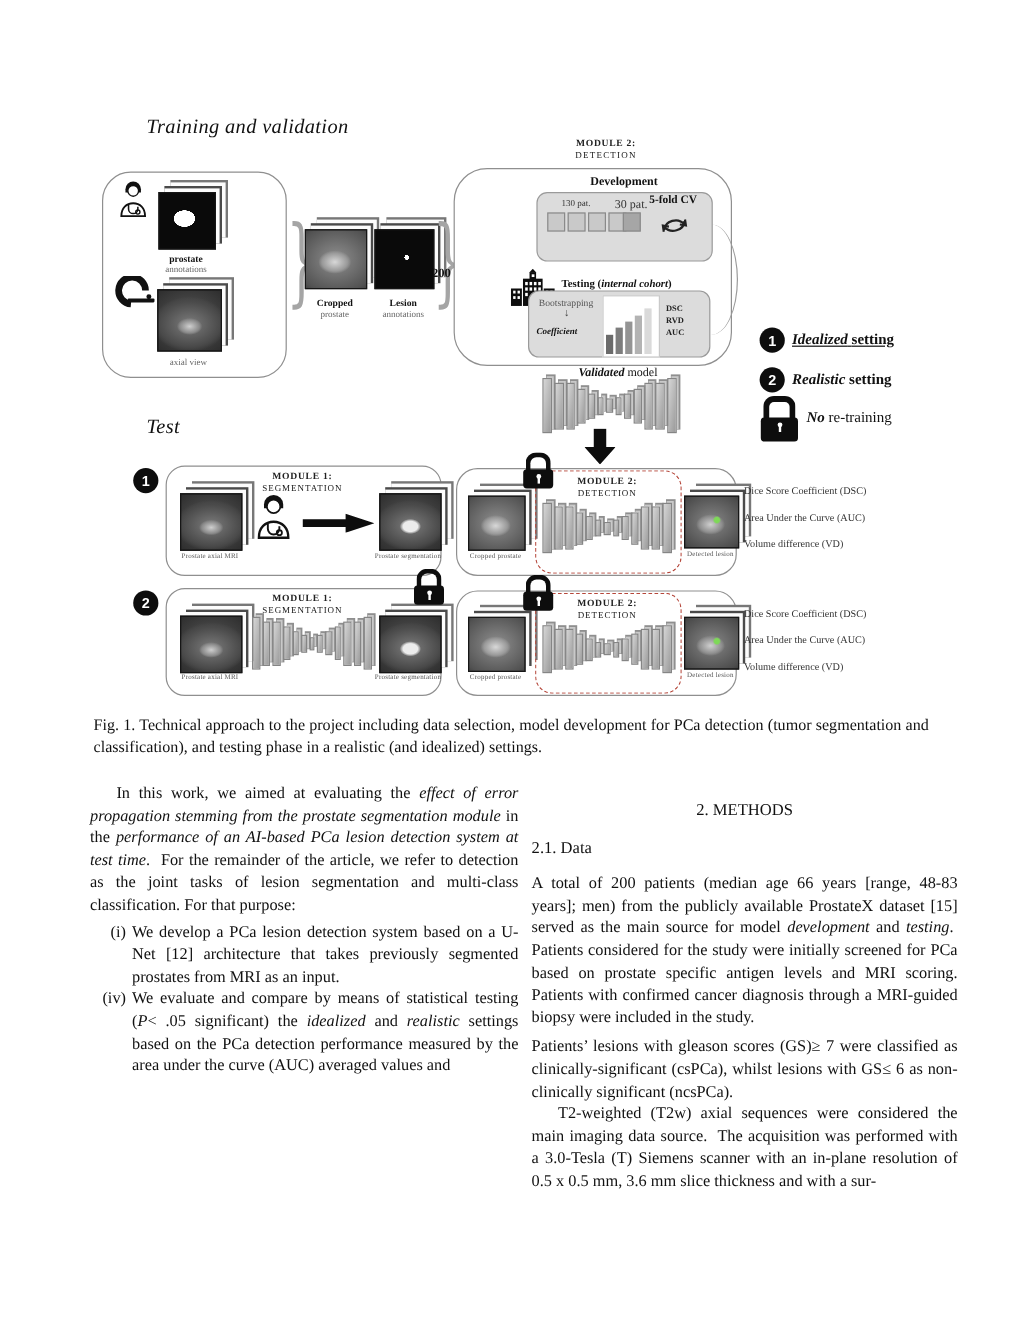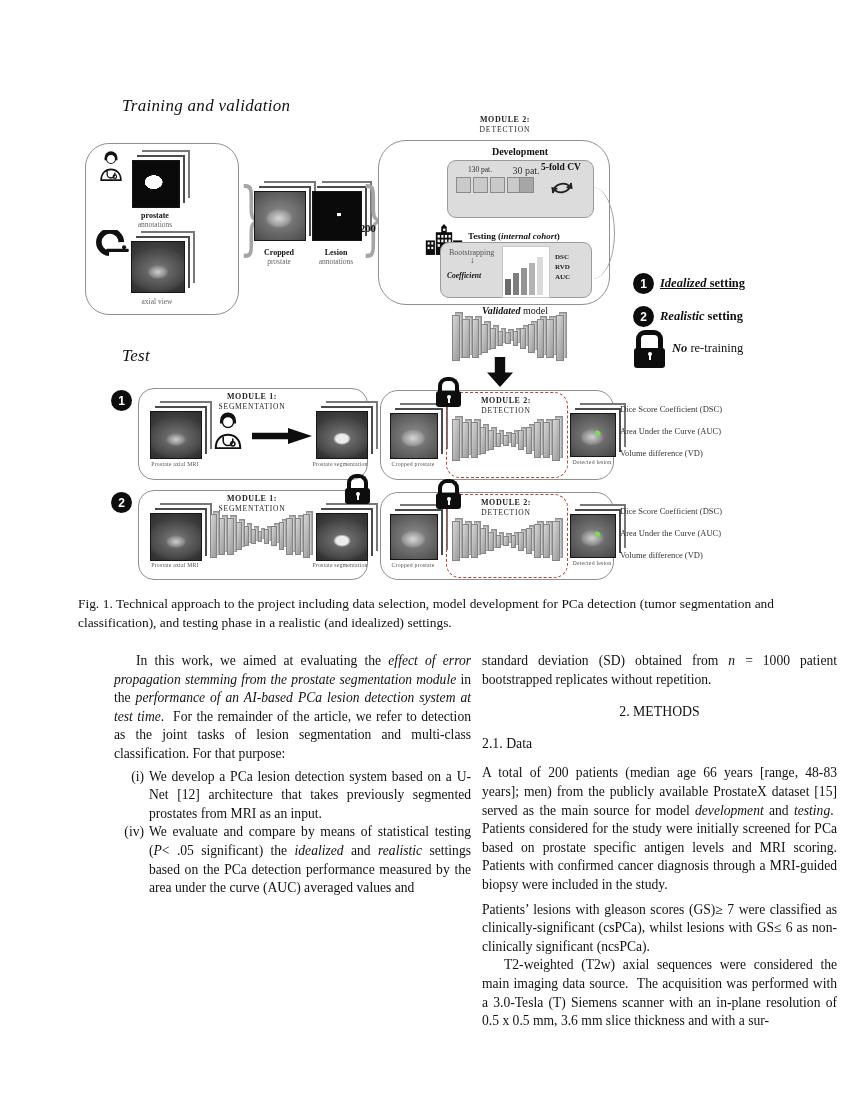--- a/index.html
+++ b/index.html
@@ -57,21 +57,21 @@
             box-shadow:2.5px -2.5px 0 -1px #c9c9c9,3px -3px 0 0 #8f8f8f;}
   .arrow-r{position:absolute;background:#0d0d0d;
            clip-path:polygon(0 32%,60% 32%,60% 6%,100% 50%,60% 94%,60% 68%,0 68%);}
   .arrow-d{position:absolute;background:#0d0d0d;
            clip-path:polygon(30% 0,70% 0,70% 52%,100% 52%,50% 100%,0 52%,30% 52%);}
   .bars{position:absolute;background:#fff;border:1px solid #c9c9c9;display:flex;align-items:flex-end;gap:2px;padding:2px;}
   .bars div{width:6px;}
   .metricsL{position:absolute;font-size:8.5px;color:#333;line-height:22px;white-space:nowrap;}
   .legend-txt{position:absolute;font-size:12.5px;white-space:nowrap;}
   .dsq{width:13px;height:14px;background:#c9c9c9;border:1px solid #8a8a8a;}
-  .col{position:absolute;text-align:justify;font-size:13.6px;line-height:18.6px;margin-left:39px;}
+  .col{position:absolute;text-align:justify;font-size:13.6px;line-height:18.6px;}
   .indent{text-indent:22px;}
   .li{display:flex;}
   .li .num{flex:0 0 30px;text-align:right;padding-right:5px;}
   .li .bodytxt{flex:1;text-align:justify;}
   .sechead{text-align:center;margin:14px 0 0 0;font-size:13.8px;}
   .subhead{margin:13px 0 0 0;font-size:13.8px;}
   .caption{position:absolute;font-size:13.4px;line-height:18.5px;text-align:justify;}
   .arc{position:absolute;border:1.2px solid #9a9a9a;border-left:none;border-top:none;border-bottom:none;
        border-radius:0 24px 24px 0 / 0 50px 50px 0;}
 </style>
@@ -340,19 +340,18 @@
       <span class="bodytxt">We develop a PCa lesion detection system based on a U-Net [12] architecture that takes previously segmented prostates from MRI as an input.</span>
     </div>
     <div class="li">
       <span class="num">(iv)</span>
       <span class="bodytxt">We evaluate and compare by means of statistical testing (<i>P</i>&lt; .05 significant) the <i>idealized</i> and <i>realistic</i> settings based on the PCa detection performance measured by the area under the curve (AUC) averaged values and</span>
     </div>
   </div>
 </div>
 
 <div class="col" style="left:443px;top:652px;width:355px;">
-  <div>standard deviation (SD) obtained from <i>n</i> = 1000 patient bootstrapped replicates without repetition.</div>
   <div class="sechead">2.  METHODS</div>
   <div class="subhead">2.1.  Data</div>
   <div style="margin-top:11px;">A total of 200 patients (median age 66 years [range, 48-83 years]; men) from the publicly available ProstateX dataset [15] served as the main source for model <i>development</i> and <i>testing</i>.&nbsp; Patients considered for the study were initially screened for PCa based on prostate specific antigen levels and MRI scoring. Patients with confirmed cancer diagnosis through a MRI-guided biopsy were included in the study.</div>
   <div style="margin-top:6px;">Patients’ lesions with gleason scores (GS)≥ 7 were classified as clinically-significant (csPCa), whilst lesions with GS≤ 6 as non-clinically significant (ncsPCa).</div>
   <div class="indent">T2-weighted (T2w) axial sequences were considered the main imaging data source.&nbsp; The acquisition was performed with a 3.0-Tesla (T) Siemens scanner with an in-plane resolution of 0.5 x 0.5 mm, 3.6 mm slice thickness and with a sur-</div>
 </div>
 
 </body></html>

